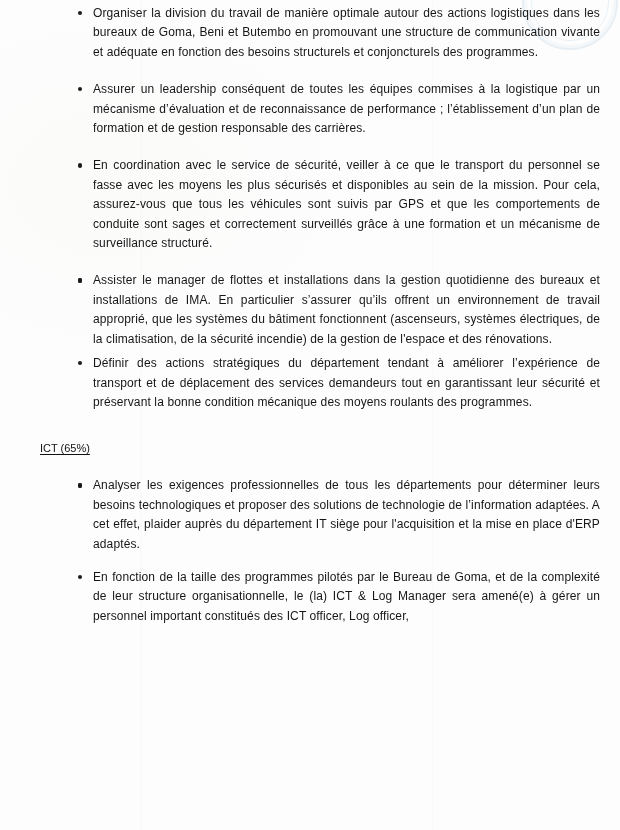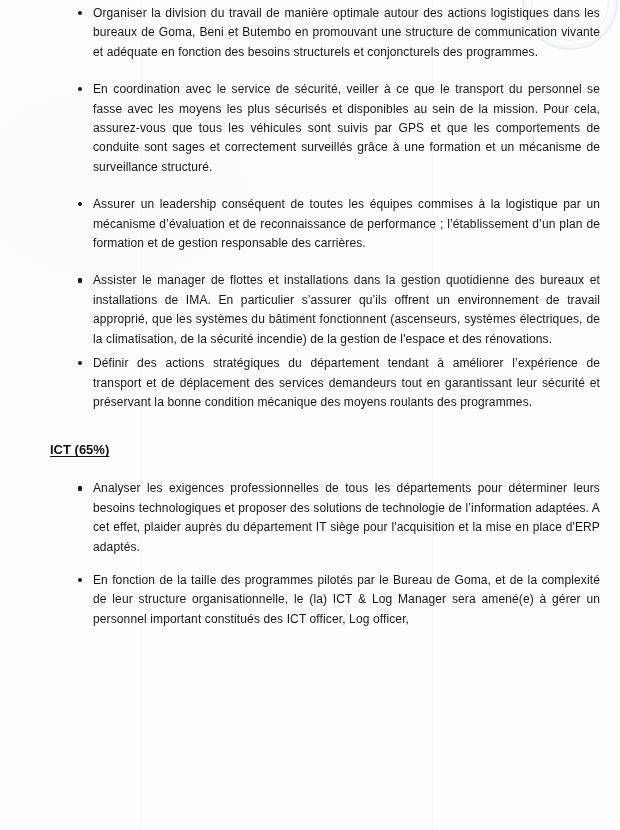--- a/index.html
+++ b/index.html
@@ -90,26 +90,26 @@
     position: absolute;
     left: 78px;
     top: 7px;
     width: 4.2px;
     height: 4.2px;
     background: #1a1a1a;
     border-radius: 50%;
   }
 
   .section-heading {
-    font-size: 13px;
-    font-weight: bold;
+    font-size: 11px;
+    font-weight: normal;
     color: #111;
     text-decoration: underline;
     text-underline-offset: 2px;
-    padding-left: 50px;
+    padding-left: 40px;
   }
 
   .last-line-clip {
     overflow: hidden;
   }
 </style>
 </head>
 <body>
 
 <div class="page">
@@ -124,26 +124,26 @@
 
     <ul class="bullets">
 
       <li class="bullet" style="margin-top:4px">
         <span class="dot"></span>
         <span>Organiser la division du travail de manière optimale autour des actions logistiques dans les bureaux de Goma, Beni et Butembo en promouvant une structure de communication vivante et adéquate en fonction des besoins structurels et conjoncturels des programmes.</span>
       </li>
 
       <li class="bullet" style="margin-top:18px">
         <span class="dot"></span>
-        <span>En coordination avec le service de sécurité, veiller à ce que le transport du personnel se fasse avec les moyens les plus sécurisés et disponibles au sein de la mission. Pour cela, assurez-vous que tous les véhicules sont suivis par GPS et que les comportements de conduite sont sages et correctement surveillés grâce à une formation et un mécanisme de surveillance structuré.</span>
+        <span>Assurer un leadership conséquent de toutes les équipes commises à la logistique par un mécanisme d’évaluation et de reconnaissance de performance ; l’établissement d’un plan de formation et de gestion responsable des carrières.</span>
       </li>
 
       <li class="bullet" style="margin-top:18px">
         <span class="dot"></span>
-        <span>Assurer un leadership conséquent de toutes les équipes commises à la logistique par un mécanisme d’évaluation et de reconnaissance de performance ; l’établissement d’un plan de formation et de gestion responsable des carrières.</span>
+        <span>En coordination avec le service de sécurité, veiller à ce que le transport du personnel se fasse avec les moyens les plus sécurisés et disponibles au sein de la mission. Pour cela, assurez-vous que tous les véhicules sont suivis par GPS et que les comportements de conduite sont sages et correctement surveillés grâce à une formation et un mécanisme de surveillance structuré.</span>
       </li>
 
       <li class="bullet" style="margin-top:18px">
         <span class="dot"></span>
       </li>
 
       <li class="bullet" style="margin-top:10px">
         <span class="dot"></span>
         <span>Assister le manager de flottes et installations dans la gestion quotidienne des bureaux et installations de IMA. En particulier s’assurer qu’ils offrent un environnement de travail approprié, que les systèmes du bâtiment fonctionnent (ascenseurs, systèmes électriques, de la climatisation, de la sécurité incendie) de la gestion de l'espace et des rénovations.</span>
       </li>

